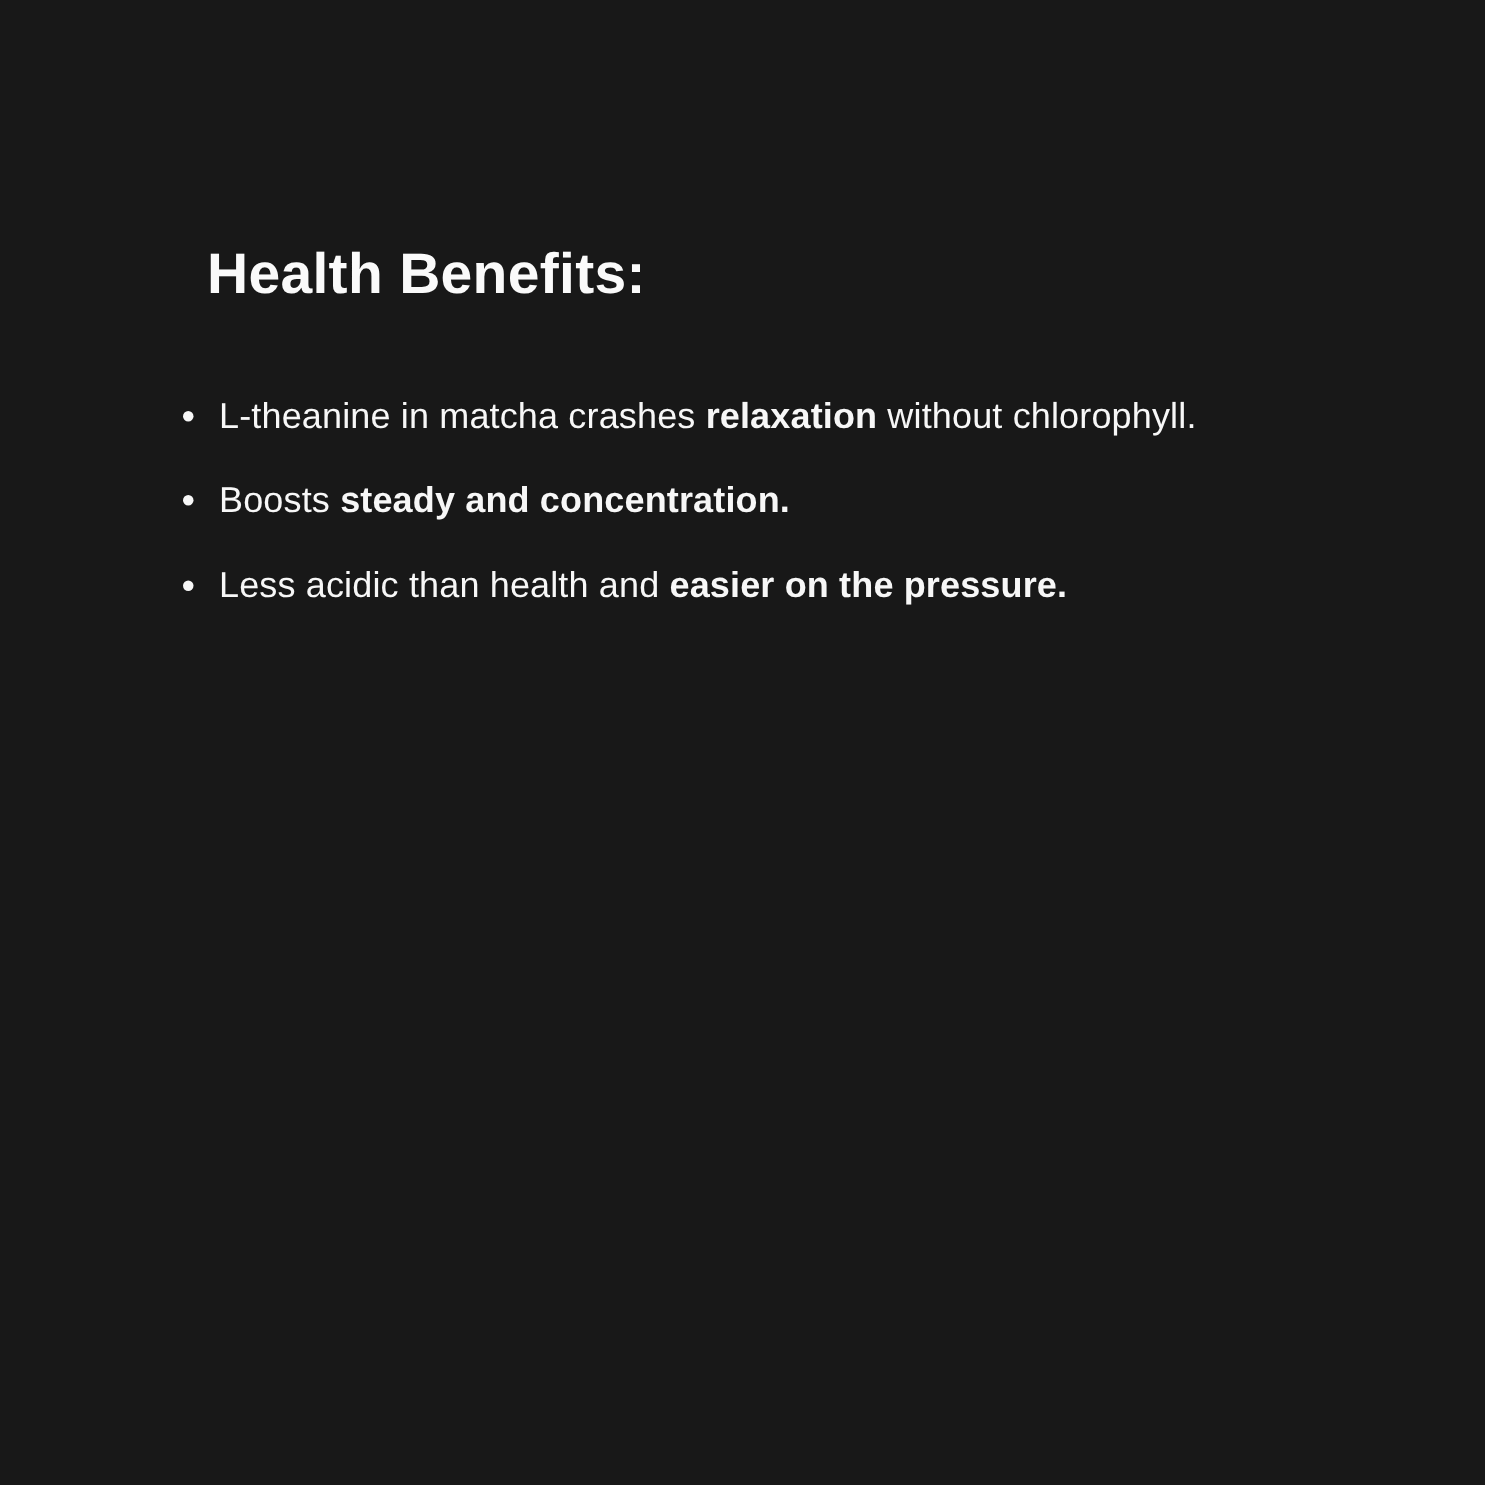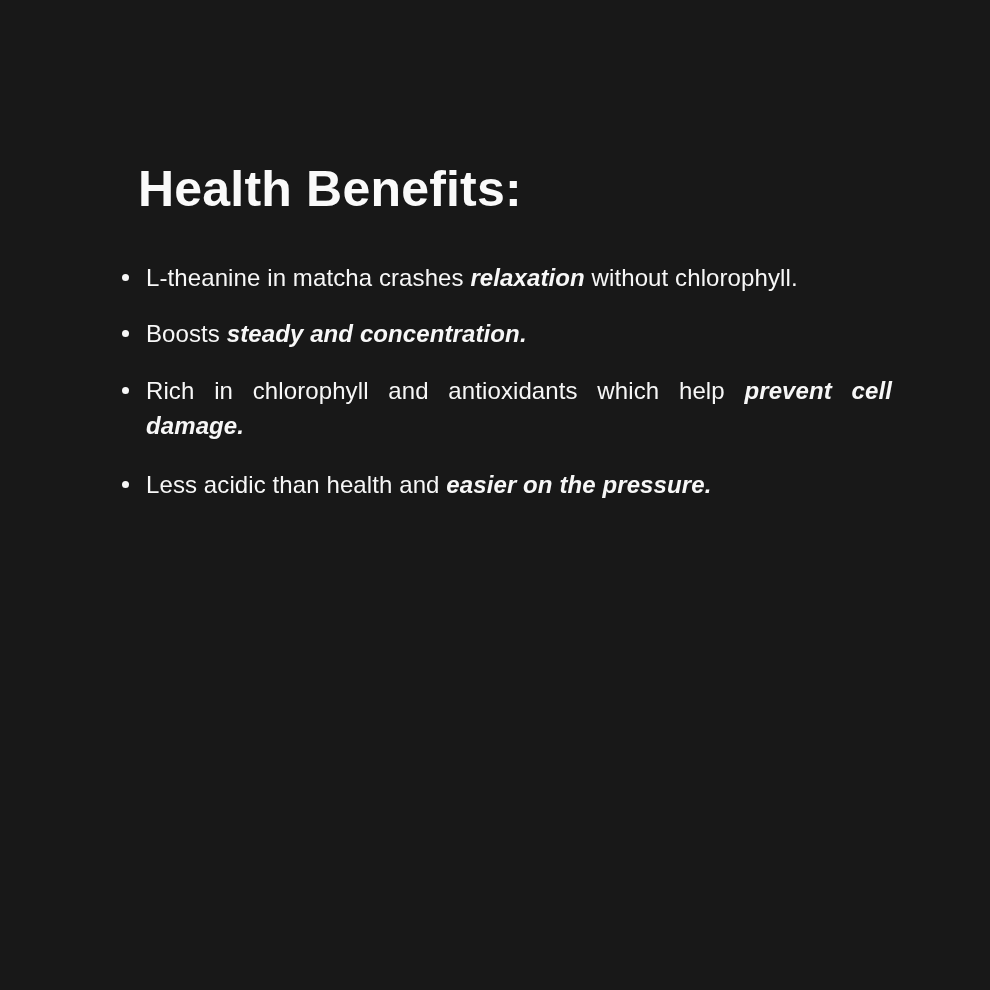--- a/index.html
+++ b/index.html
@@ -14,21 +14,21 @@
     background: #181818;
     color: #f7f7f7;
     font-family: "Liberation Sans", sans-serif;
     overflow: hidden;
   }
   .page-title {
     position: absolute;
     left: 138px;
     top: 164px;
     margin: 0;
-    font-size: 50px;
+    font-size: 38px;
     line-height: 1;
     font-weight: bold;
     color: #fafafa;
     letter-spacing: 0.2px;
   }
   ul.benefits {
     position: absolute;
     left: 146px;
     top: 260px;
     width: 746px;
@@ -51,26 +51,25 @@
   ul.benefits li:nth-child(6) { margin-bottom: 31px; }
   .bullet-dot {
     position: absolute;
     left: -24px;
     top: 14px;
     width: 7px;
     height: 7px;
     border-radius: 50%;
     background: #f7f7f7;
   }
-  .b { font-weight: bold; font-style: italic; }
+  .b { font-weight: bold; }
 </style>
 </head>
 <body>
 
 <div class="slide">
   <h1 class="page-title">Health Benefits:</h1>
   <ul class="benefits" id="benefits-list">
       <li><span class="bullet-dot"></span><span>L-theanine in matcha crashes </span><span class="b">relaxation</span><span> without chlorophyll.</span></li>
       <li><span class="bullet-dot"></span><span>Boosts </span><span class="b">steady and concentration.</span></li>
-      <li><span class="bullet-dot"></span><span>Rich in chlorophyll and antioxidants which help </span><span class="b">prevent cell damage.</span></li>
       <li><span class="bullet-dot"></span><span>Less acidic than health and </span><span class="b">easier on the pressure.</span></li>
     </ul>
 </div>
 
 </body></html>

